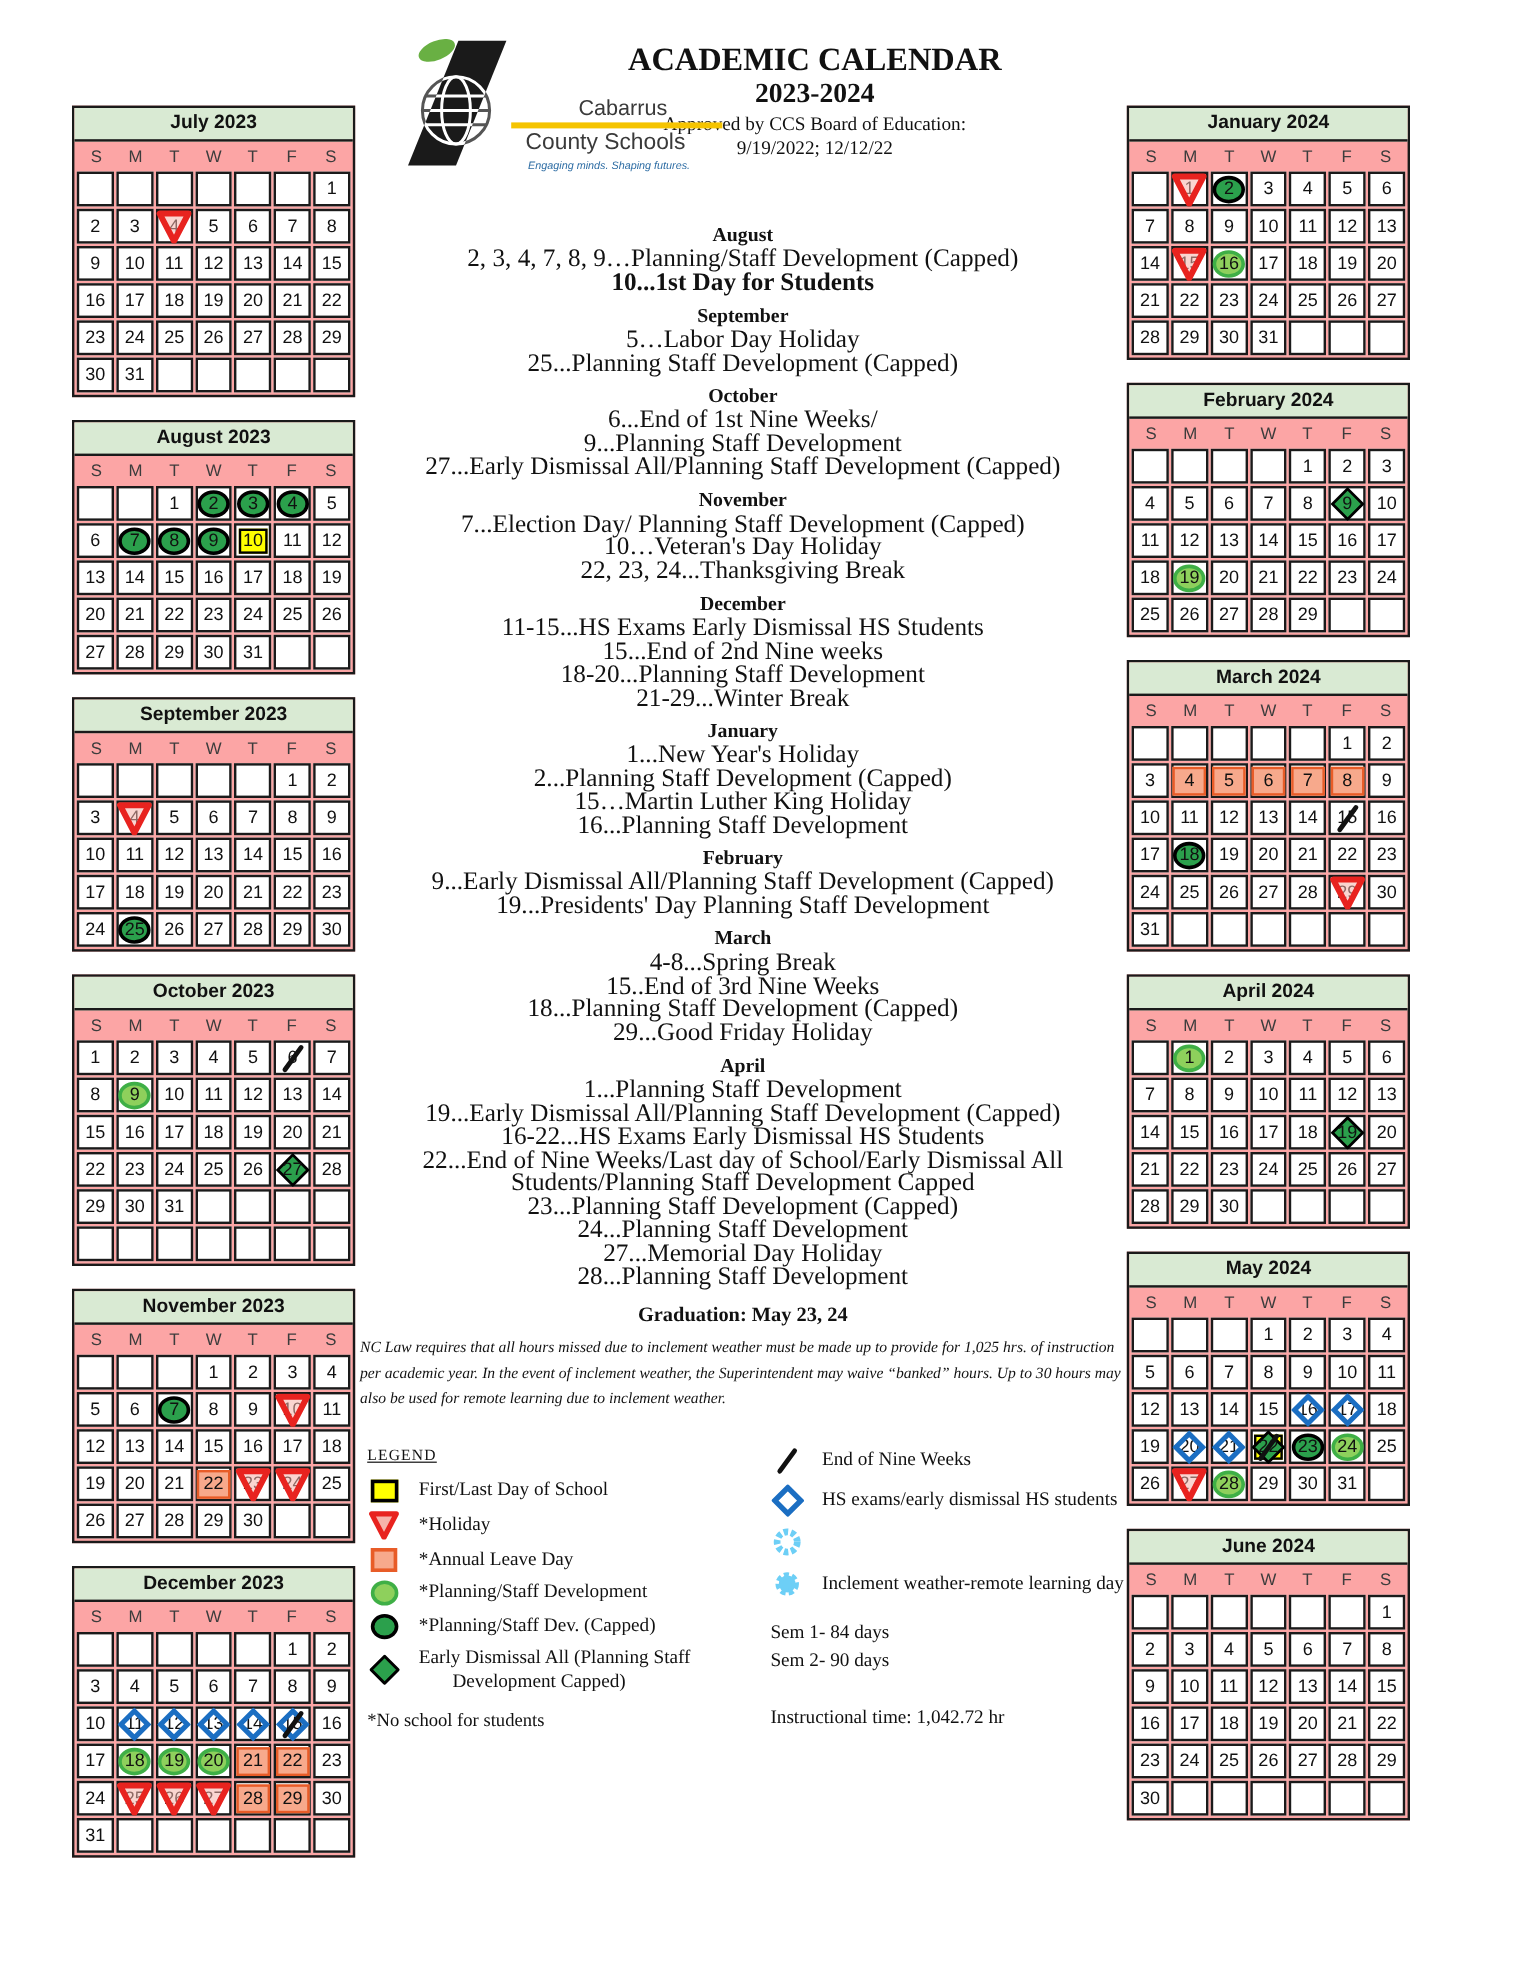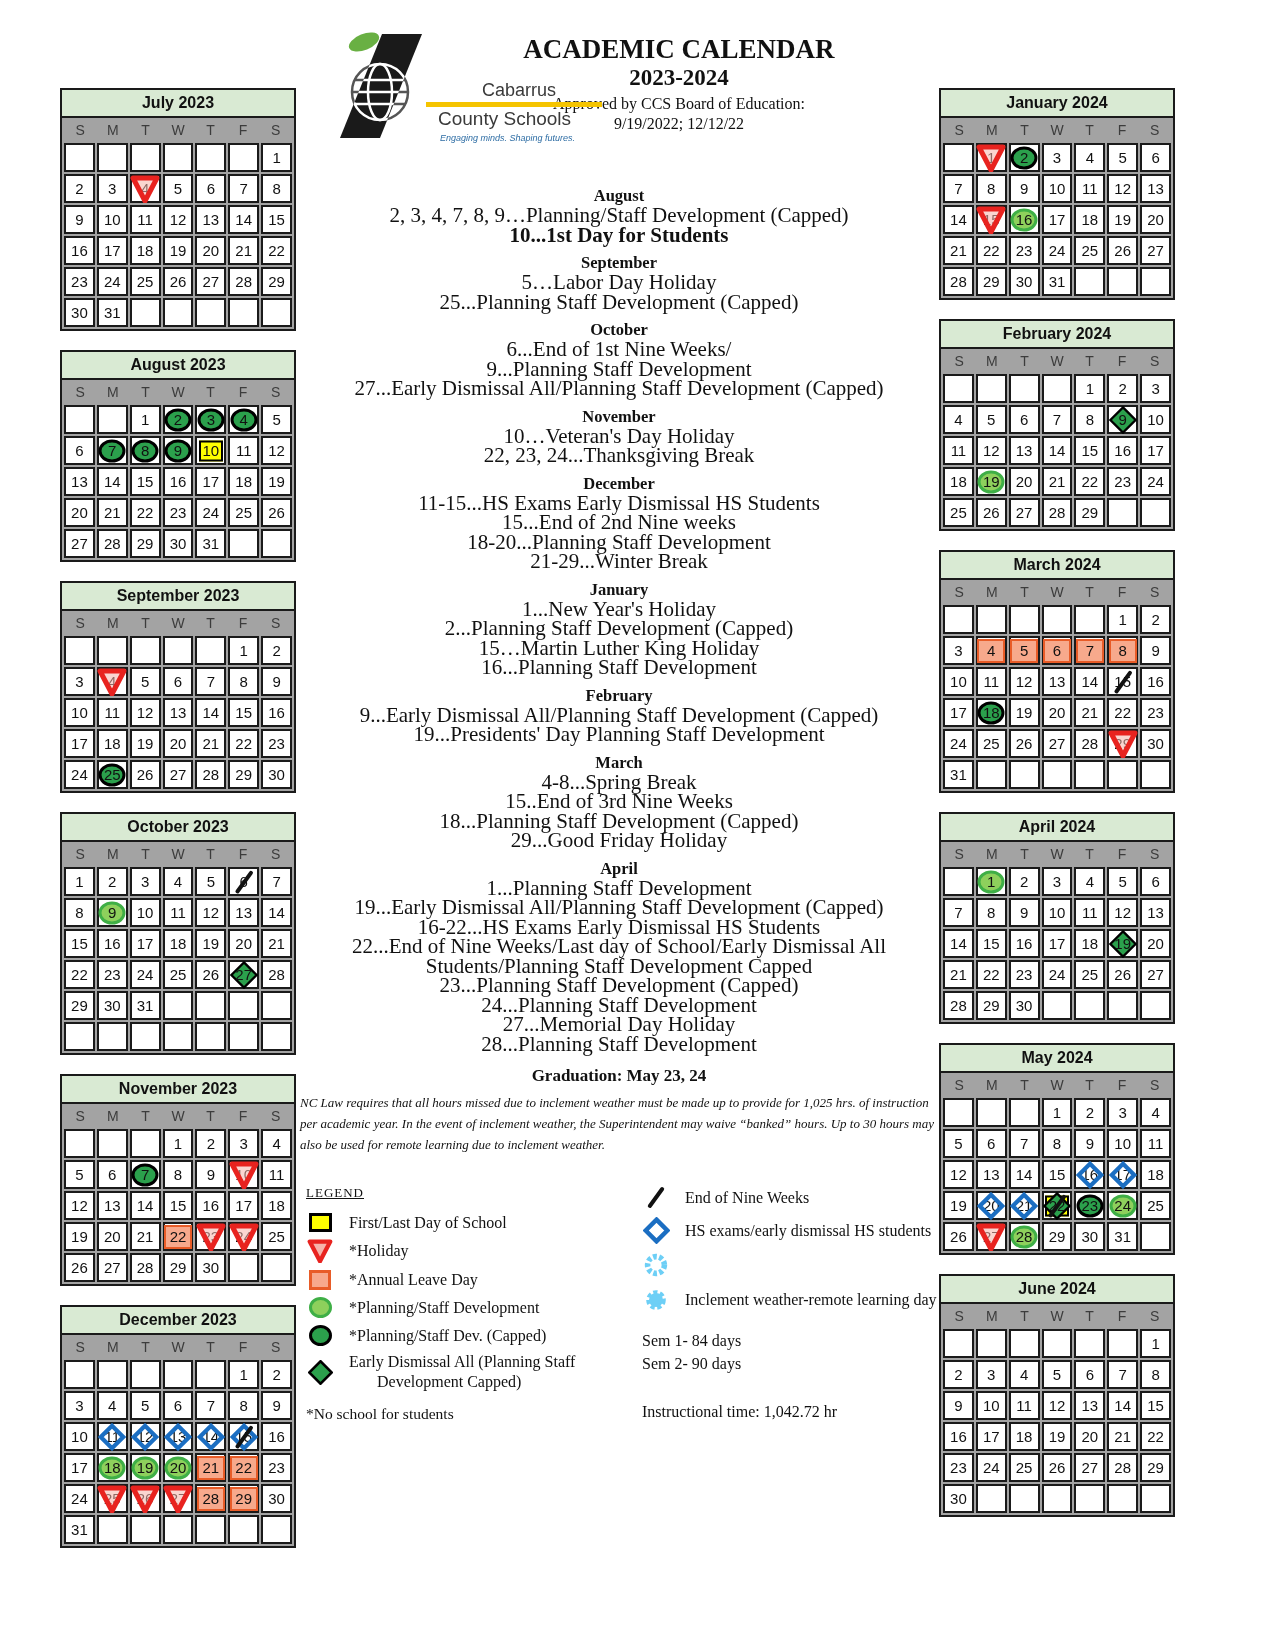--- a/index.html
+++ b/index.html
@@ -4,21 +4,21 @@
 <style>
   html,body{margin:0;padding:0;background:#fff;}
   .page{position:relative;width:1275px;height:1650px;background:#fff;overflow:hidden;
         font-family:"Liberation Serif",serif;color:#111;}
 
   
   .cal-col{position:absolute;top:88px;width:236px;display:flex;flex-direction:column;gap:19px;}
   .col-left{left:60px;}
   .col-right{left:939px;}
 
-  .cal{border:2px solid #1a1a1a;background:#a3a3a3;}
+  .cal{border:2px solid #1a1a1a;background:#fca5a5;}
   .cal-title{background:var(--header-green,#d9ead3);text-align:center;
              font:bold 16px "Liberation Sans",sans-serif;padding:4px 0;
              border-bottom:2px solid #1a1a1a;color:#111;}
   .cal-head{display:grid;grid-template-columns:repeat(7,1fr);padding:4px 2px 3px 2px;}
   .cal-dow{text-align:center;font:14px "Liberation Sans",sans-serif;color:#3c3c3c;}
   .cal-grid{display:grid;grid-template-columns:repeat(7,1fr);gap:2px;padding:2px;}
   .cal-cell{position:relative;height:25px;border:2px solid #1a1a1a;
             display:flex;align-items:center;justify-content:center;background:#fff;}
   .daynum{position:relative;z-index:3;font:15px "Liberation Sans",sans-serif;color:#111;}
 
@@ -1608,20 +1608,21 @@
           <div class="sched-line">25...Planning Staff Development (Capped)</div>
         </div>
         <div class="sched-sec">
           <div class="sched-month">October</div>
           <div class="sched-line">6...End of 1st Nine Weeks/</div>
           <div class="sched-line">9...Planning Staff Development</div>
           <div class="sched-line">27...Early Dismissal All/Planning Staff  Development (Capped)</div>
         </div>
         <div class="sched-sec">
           <div class="sched-month">November</div>
+          <div class="sched-line">7...Election Day/ Planning Staff Development (Capped)</div>
           <div class="sched-line">10…Veteran's Day Holiday</div>
           <div class="sched-line">22, 23, 24...Thanksgiving Break</div>
         </div>
         <div class="sched-sec">
           <div class="sched-month">December</div>
           <div class="sched-line">11-15...HS Exams Early Dismissal HS Students</div>
           <div class="sched-line">15...End of 2nd Nine weeks</div>
           <div class="sched-line">18-20...Planning Staff Development</div>
           <div class="sched-line">21-29...Winter Break</div>
         </div>

